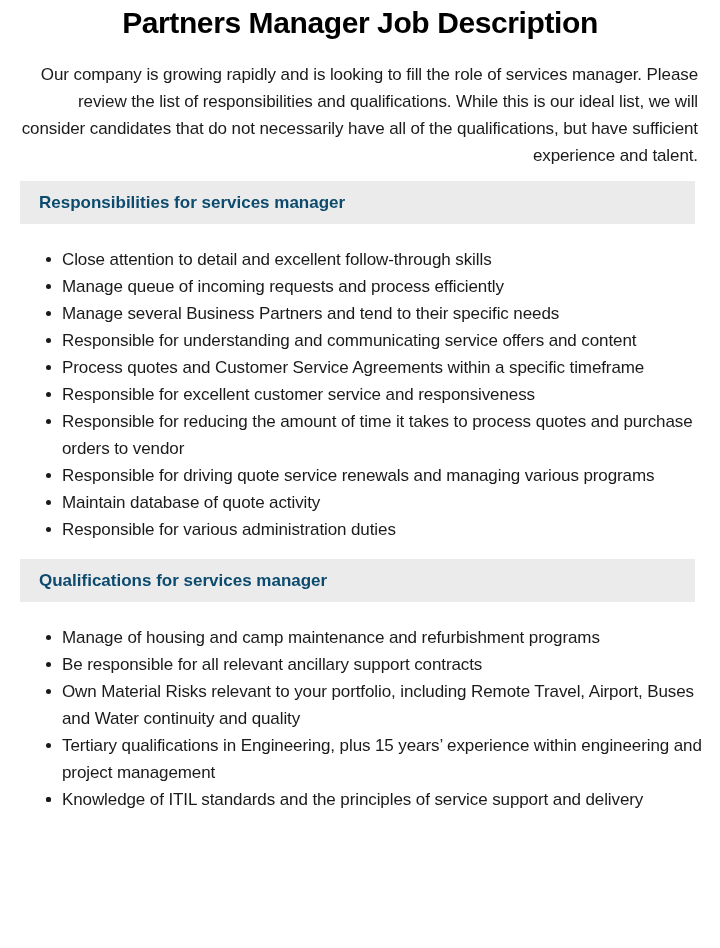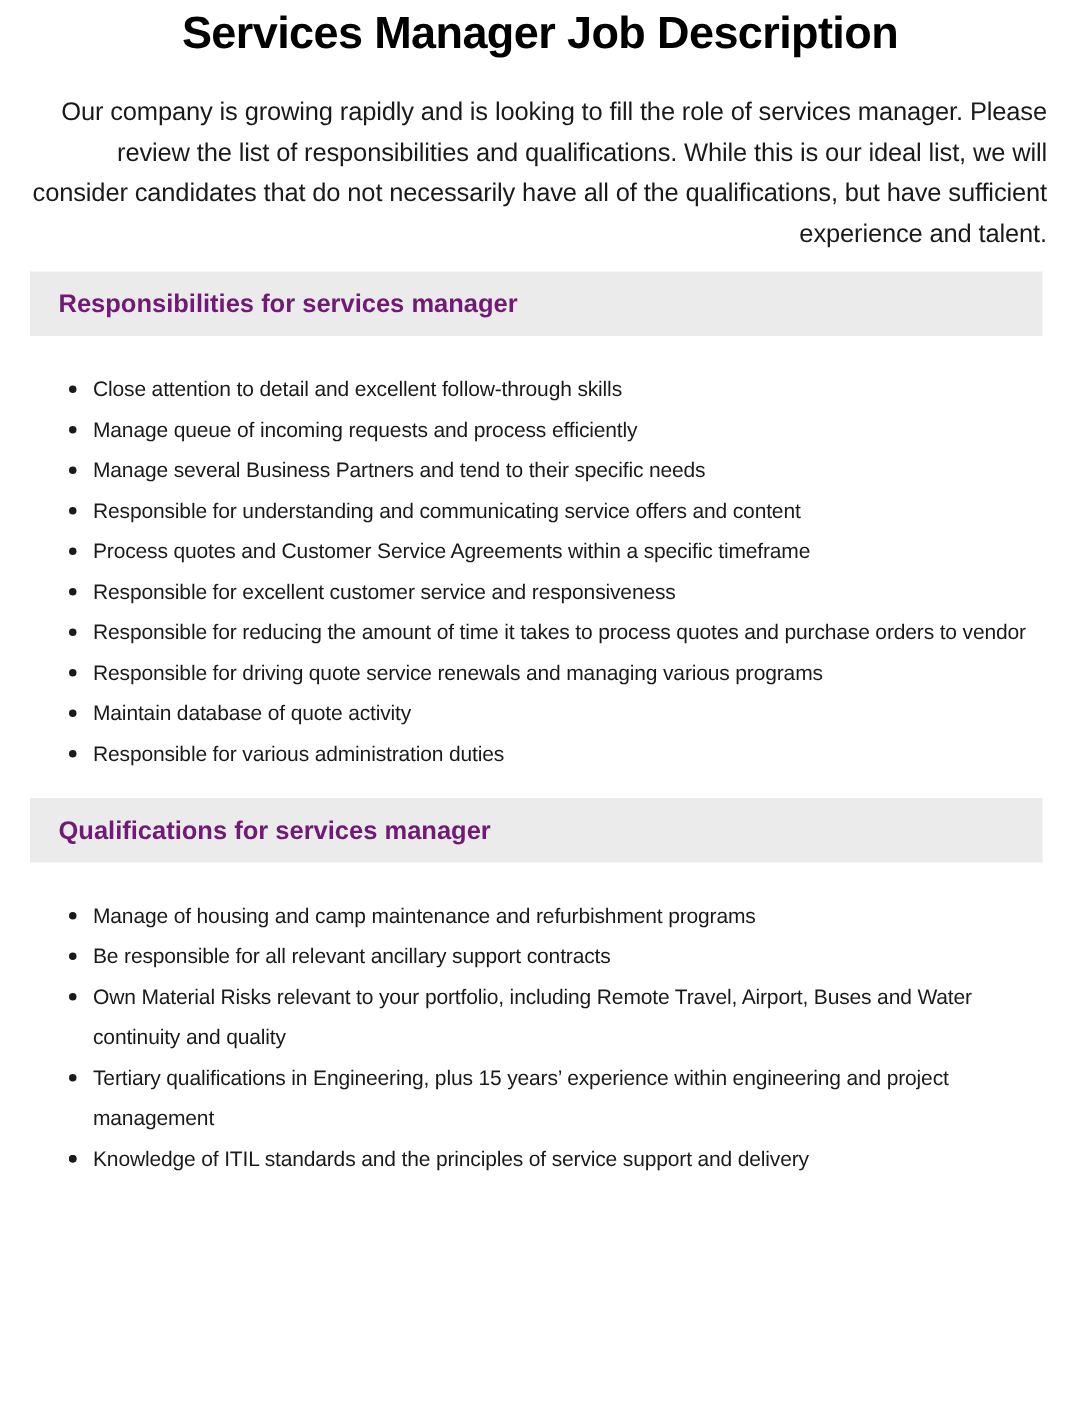--- a/index.html
+++ b/index.html
@@ -31,50 +31,50 @@
     letter-spacing: -0.1px;
     text-align: right;
   }
   .section-bar {
     margin: 12px 25px 0 20px;
     background: #ebebeb;
     padding: 11px 10px 11px 19px;
     font-size: 17px;
     line-height: 21px;
     font-weight: 700;
-    color: #701a75;
+    color: #0c4a6e;
   }
   ul.bullets {
     list-style: none;
     margin: 22px 0 16px 0;
     padding: 0 14px 0 0;
   }
   ul.bullets li {
     position: relative;
     padding-left: 62px;
-    font-size: 14px;
+    font-size: 17px;
     line-height: 27px;
     letter-spacing: -0.1px;
   }
   .dot {
     position: absolute;
     left: 46px;
     top: 11px;
     width: 5px;
     height: 5px;
     border-radius: 50%;
     background: #1a1a1a;
   }
 </style>
 </head>
 <body>
 
 <main>
 
-  <h1 class="title">Services Manager Job Description</h1>
+  <h1 class="title">Partners Manager Job Description</h1>
 
   <p class="intro">Our company is growing rapidly and is looking to fill the role of services manager. Please review the list of responsibilities and qualifications. While this is our ideal list, we will consider candidates that do not necessarily have all of the qualifications, but have sufficient experience and talent.</p>
 
   <section>
     <div class="section-bar">
       <span>Responsibilities for services manager</span>
     </div>
     <ul class="bullets">
       <li><span class="dot"></span><span>Close attention to detail and excellent follow-through skills</span></li>
       <li><span class="dot"></span><span>Manage queue of incoming requests and process efficiently</span></li>

